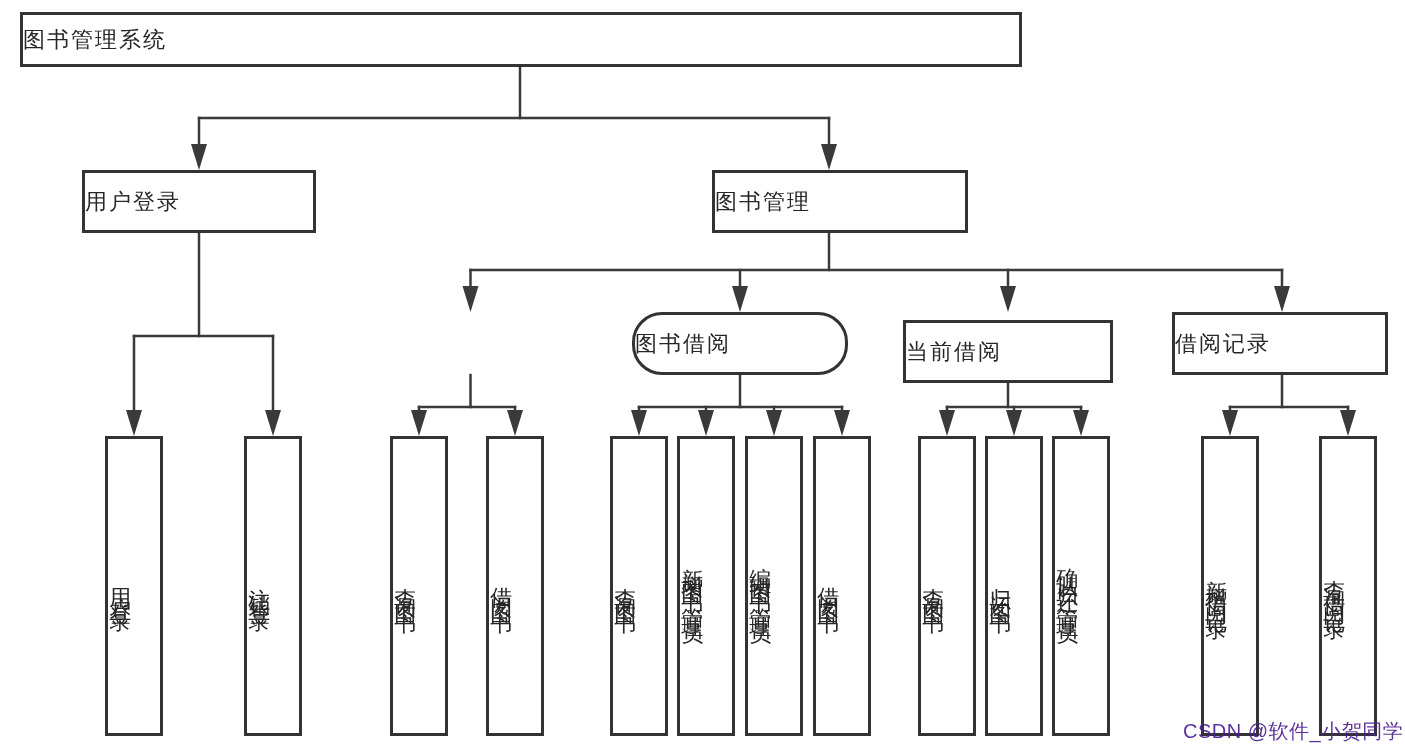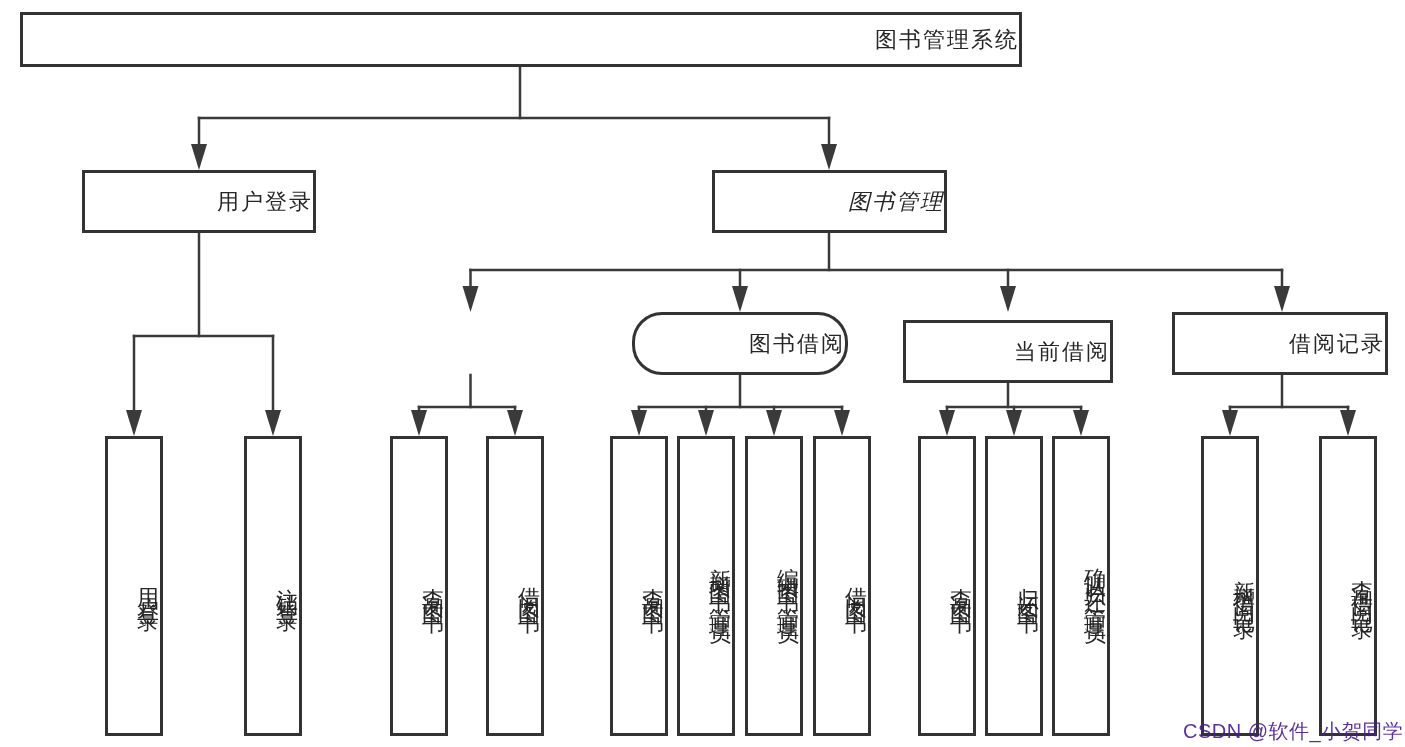--- a/index.html
+++ b/index.html
@@ -3,21 +3,21 @@
 <meta charset="utf-8">
 <style>
   html, body { margin:0; padding:0; background:#ffffff; }
   #canvas {
     position:relative; width:1405px; height:747px; background:#ffffff;
     font-family:"Liberation Sans", sans-serif; overflow:hidden;
   }
   #wires { position:absolute; left:0; top:0; width:1405px; height:747px; }
   .node {
     position:absolute; box-sizing:border-box; background:#ffffff;
-    border:3px solid #333333; display:flex; align-items:center; justify-content:flex-end;
+    border:3px solid #333333; display:flex; align-items:center; justify-content:flex-start;
     color:#262626;
   }
   .node.h .lbl { font-size:22px; letter-spacing:2px; white-space:nowrap; }
   .node.v { border-width:3px; }
   .node.v .lbl {
     writing-mode:vertical-rl; font-size:22px; letter-spacing:8px;
     line-height:1.1; white-space:nowrap;
   }
   .watermark {
     position:absolute; left:1183px; top:718px; width:220px;
@@ -99,21 +99,21 @@
     </g>
   </svg>
 
   <div class="node h" style="left:20px; top:12px; width:1002px; height:55px;">
     <span class="lbl">图书管理系统</span>
   </div>
 
   <div class="node h" style="left:82px; top:170px; width:234px; height:63px;">
     <span class="lbl">用户登录</span>
   </div>
-  <div class="node h" style="left:712px; top:170px; width:235px; height:63px;font-style:italic;">
+  <div class="node h" style="left:712px; top:170px; width:256px; height:63px;">
     <span class="lbl">图书管理</span>
   </div>
 
   <div class="node h" style="left:632px; top:312px; width:216px; height:63px;border-radius:30px;">
     <span class="lbl">图书借阅</span>
   </div>
   <div class="node h" style="left:903px; top:320px; width:210px; height:63px;">
     <span class="lbl">当前借阅</span>
   </div>
   <div class="node h" style="left:1172px; top:312px; width:216px; height:63px;">

